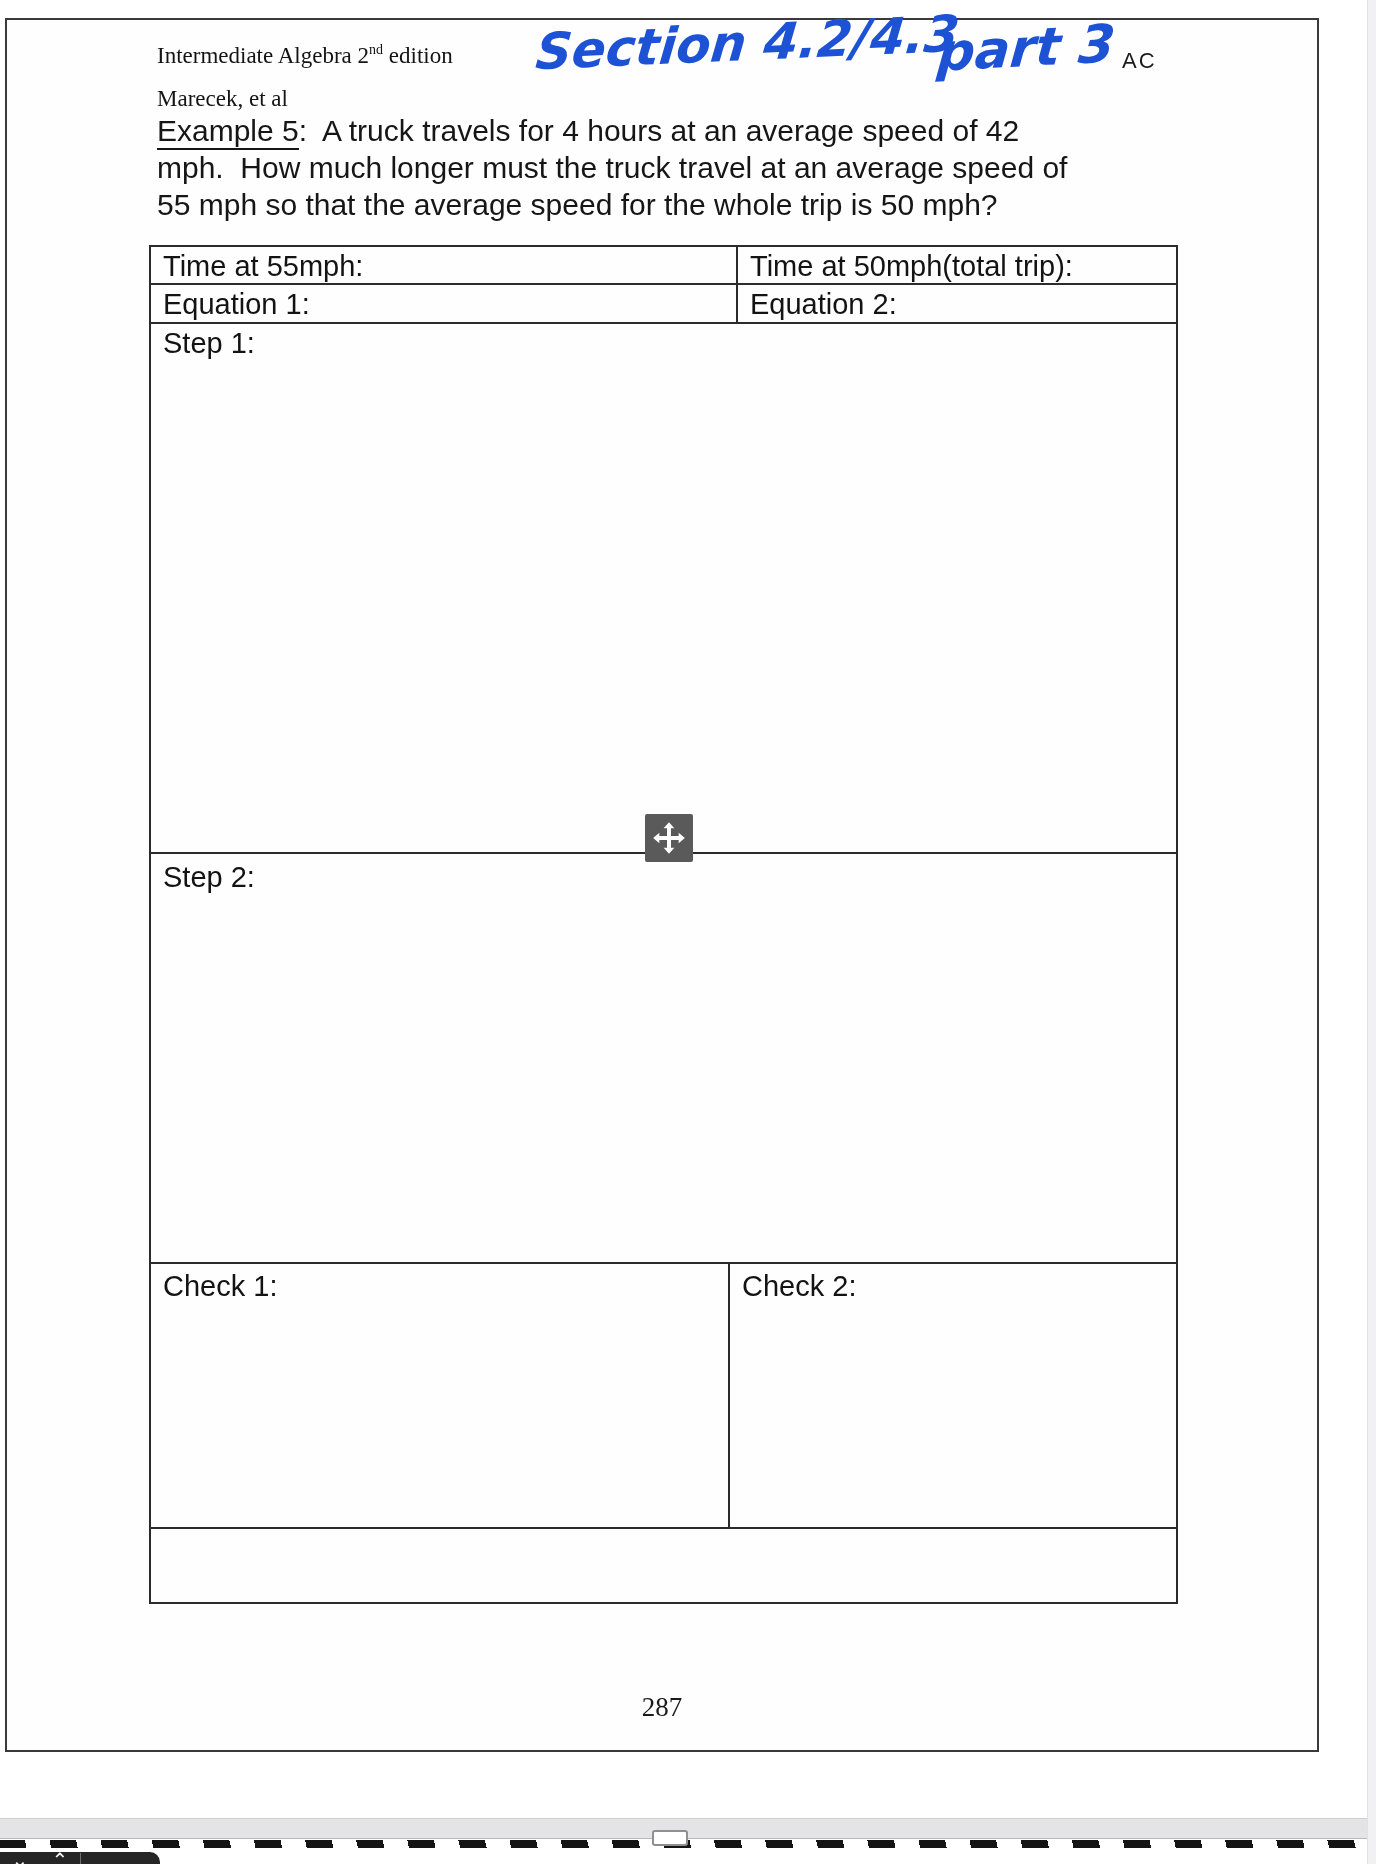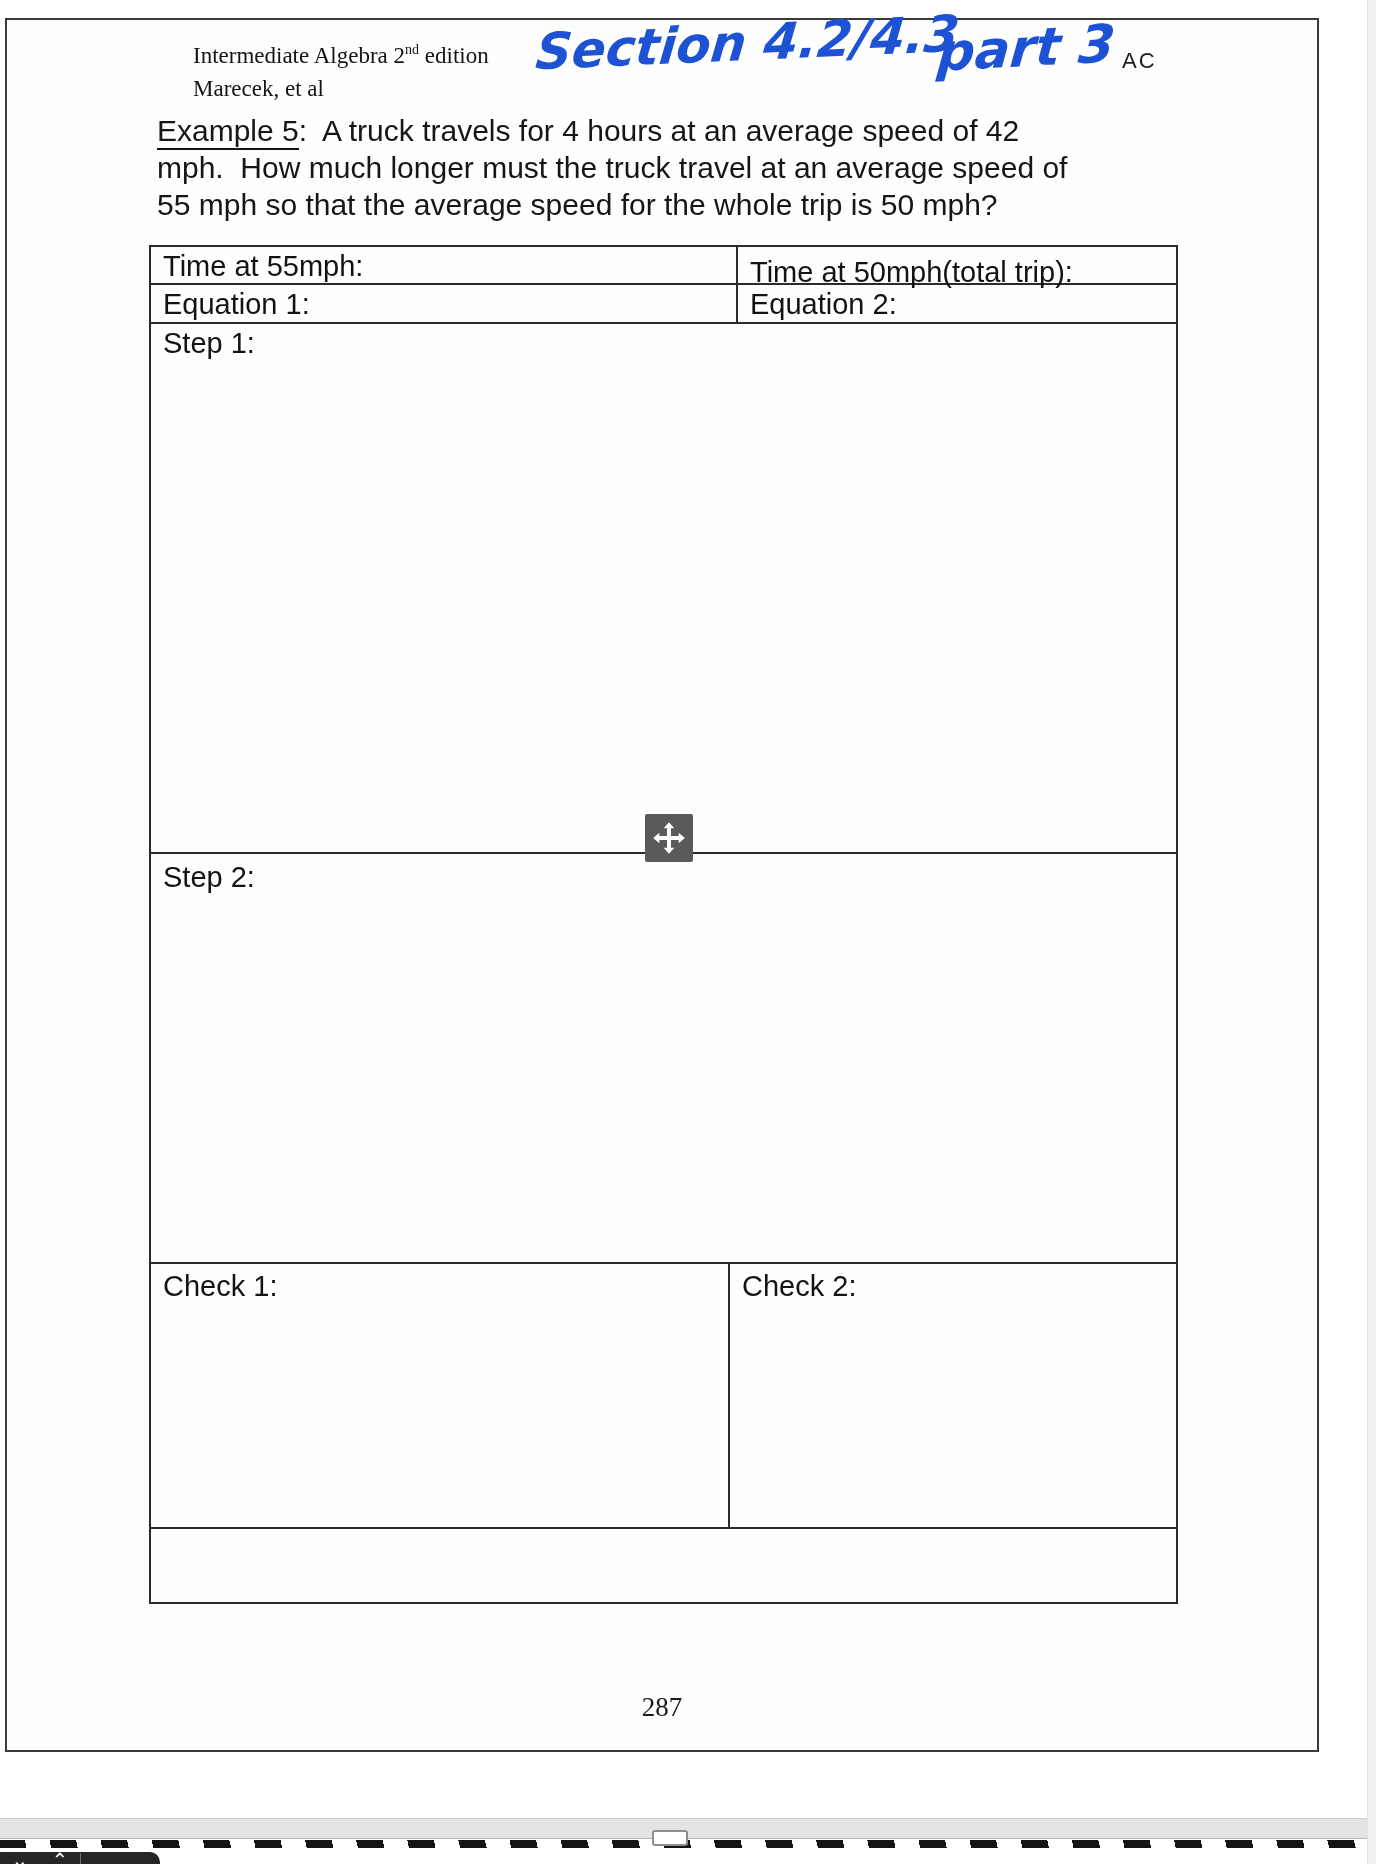--- a/index.html
+++ b/index.html
@@ -6,23 +6,23 @@
   html,body { width:1376px; height:1864px; background:#ffffff; overflow:hidden;
               font-family:"Liberation Sans", sans-serif; color:#151515; position:relative; }
 
   .abs { position:absolute; }
 
   
   .page-border { left:5px; top:18px; width:1314px; height:1734px;
                  border:2px solid #3a3a3a; background:#fffefe; }
 
   
-  .hdr-serif { font-family:"Liberation Serif", serif; font-size:23px; color:#141414; white-space:pre;margin-left:36px; }
+  .hdr-serif { font-family:"Liberation Serif", serif; font-size:23px; color:#141414; white-space:pre; }
   .hdr-title { left:157px; top:42px; }
-  .hdr-authors { left:157px; top:76px; }
+  .hdr-authors { left:157px; top:86px; }
   .hdr-initials { left:1122px; top:48px; font-family:Liberation Sans, sans-serif;
                   font-size:22px; letter-spacing:2px; color:#1c1c1c; }
   sup { font-size:14px; vertical-align:super; }
 
   .handwriting { font-family:"DejaVu Sans", sans-serif; font-style:italic; font-weight:bold;
                  color:#1d52d4; white-space:pre; }
   .hw-section { left:536px; top:14px; font-size:50px; transform:rotate(-2.5deg) skewX(-8deg); }
   .hw-part    { left:938px; top:18px; font-size:52px; transform:rotate(-3deg) skewX(-8deg); }
 
   
@@ -86,21 +86,21 @@
   <div class="hline" style="top:36px"></div>
   <div class="hline" style="top:75px"></div>
   <div class="hline" style="top:605px"></div>
   <div class="hline" style="top:1015px"></div>
   <div class="hline" style="top:1280px"></div>
 
   <div class="vline" style="left:585px; top:0; height:77px"></div>
   <div class="vline" style="left:577px; top:1015px; height:267px"></div>
 
   <div class="cell-label" style="left:12px;  top:3px">Time at 55mph:</div>
-  <div class="cell-label" style="left:599px; top:9px">Time at 50mph(total trip):</div>
+  <div class="cell-label" style="left:599px; top:3px">Time at 50mph(total trip):</div>
   <div class="cell-label" style="left:12px;  top:41px">Equation 1:</div>
   <div class="cell-label" style="left:599px; top:41px">Equation 2:</div>
   <div class="cell-label" style="left:12px;  top:80px">Step 1:</div>
   <div class="cell-label" style="left:12px;  top:614px">Step 2:</div>
   <div class="cell-label" style="left:12px;  top:1023px">Check 1:</div>
   <div class="cell-label" style="left:591px; top:1023px">Check 2:</div>
 
   <div class="cellarea" style="left:230px; top:0;     width:350px; height:36px"></div>
   <div class="cellarea" style="left:940px; top:0;     width:85px;  height:36px"></div>
   <div class="cellarea" style="left:170px; top:38px;  width:410px; height:37px"></div>

